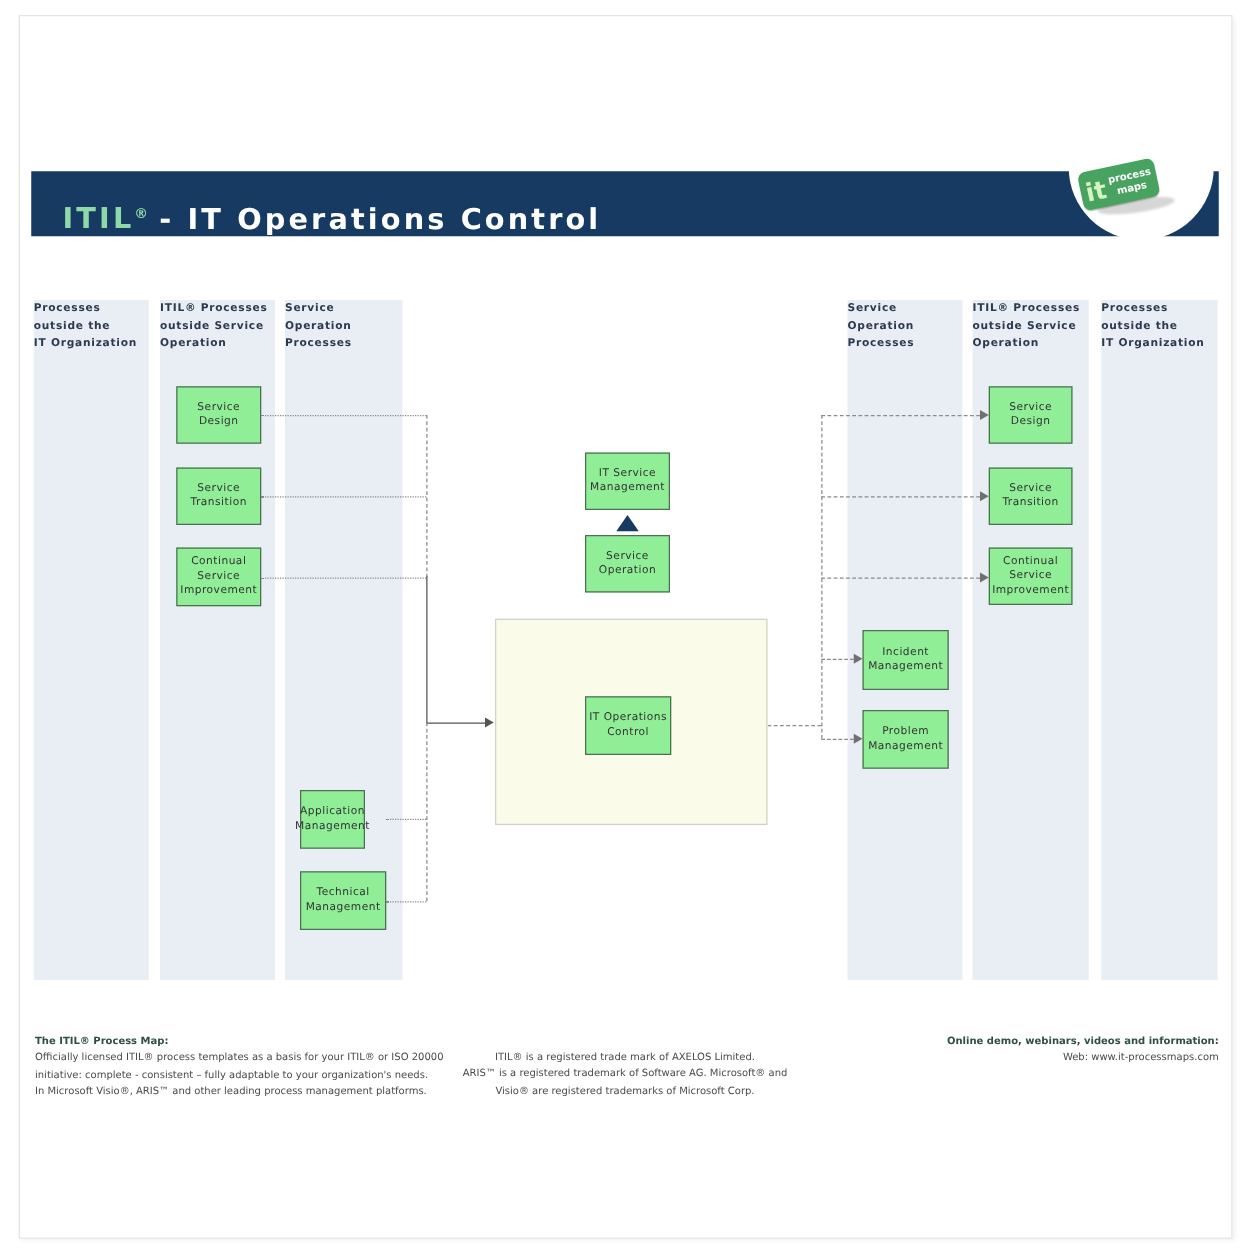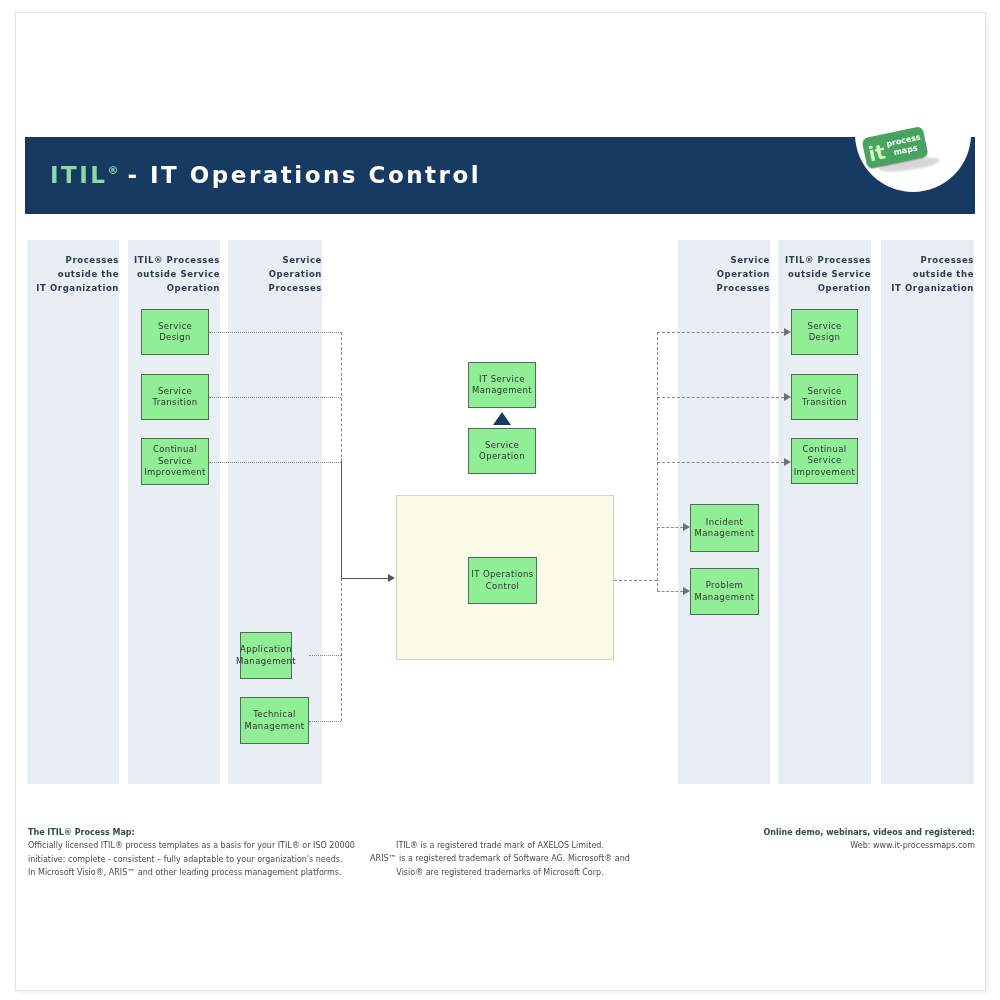--- a/index.html
+++ b/index.html
@@ -4,43 +4,43 @@
 <style>
   html,body{margin:0;padding:0;}
   body{
     width:1000px;height:1000px;position:relative;background:#fff;
     font-family:"DejaVu Sans","Liberation Sans",sans-serif;overflow:hidden;
   }
   .sheet{position:absolute;left:15px;top:12px;width:969px;height:977px;background:#fff;
     border:1px solid #e4e4e4;box-shadow:2px 2px 4px rgba(0,0,0,.06);}
 
   
-  .header{position:absolute;left:25px;top:137px;width:950px;height:77px;background:#173a63;z-index:1;}
+  .header{position:absolute;left:25px;top:137px;width:950px;height:52px;background:#173a63;z-index:1;}
   .title{position:absolute;left:25px;top:0;height:68px;line-height:68px;font-size:23px;
     font-weight:bold;letter-spacing:2.5px;color:#fff;white-space:nowrap;}
   .t-itil{color:#8fd8a8;}
   .t-reg{color:#8fd8a8;font-size:11px;vertical-align:super;letter-spacing:0;}
   .t-rest{margin-left:9px;}
 
   
   .logo-circle{position:absolute;left:855px;top:76px;width:116px;height:116px;border-radius:50%;
     background:#fff;z-index:2;}
   .badge-shadow{position:absolute;left:878px;top:159px;width:62px;height:11px;background:#ccc;
     border-radius:50%;transform:rotate(-8deg);filter:blur(1px);opacity:.8;z-index:3;}
   .badge{position:absolute;left:864px;top:132px;width:62px;height:31px;background:#47a35f;
     border-radius:6px;transform:rotate(-12deg);z-index:4;display:flex;align-items:center;
     justify-content:center;gap:3px;box-shadow:0 1px 1px rgba(0,0,0,.25);}
   .badge .it{font-size:20px;font-weight:bold;color:#d4f4c2;line-height:1;margin-top:3px;}
   .badge .pm{font-size:8px;font-weight:bold;color:#fff;line-height:1.2;white-space:pre-line;
     text-align:center;}
 
   
   .col{position:absolute;top:240px;height:544px;background:#e9edf4;}
-  .col-h{padding-top:13px;font-size:8.5px;font-weight:bold;letter-spacing:.6px;color:#2c3a4e;
-    line-height:1.65;text-align:right;white-space:pre-line;}
+  .col-h{font-size:8.5px;font-weight:bold;letter-spacing:.6px;color:#2c3a4e;
+    line-height:1.65;text-align:left;white-space:pre-line;}
 
   
   .node{position:absolute;background:#90ee96;border:1px solid #4f6f55;display:flex;
     align-items:center;justify-content:center;text-align:center;font-size:8.5px;
     letter-spacing:.4px;color:#333;line-height:1.35;white-space:pre-line;box-sizing:border-box;z-index:2;}
   .focus{position:absolute;left:396px;top:495px;width:218px;height:165px;background:#fbfbe9;
     border:1px solid #d2d2c2;box-sizing:border-box;z-index:1;}
 
   
   .hdot{position:absolute;height:0;border-top:1px dotted #8a8a8a;}
@@ -171,15 +171,15 @@
   <div>Officially licensed ITIL® process templates as a basis for your ITIL® or ISO 20000
 initiative: complete - consistent – fully adaptable to your organization's needs.
 In Microsoft Visio®, ARIS™ and other leading process management platforms.</div>
 </div>
 <div class="footer f-center">
   <div>ITIL® is a registered trade mark of AXELOS Limited.
 ARIS™ is a  registered trademark of Software AG. Microsoft® and
 Visio® are registered trademarks of Microsoft Corp.</div>
 </div>
 <div class="footer f-right">
-  <span class="f-head">Online demo, webinars, videos and registered:</span>
+  <span class="f-head">Online demo, webinars, videos and information:</span>
   <div>Web: www.it-processmaps.com</div>
 </div>
 
 </body></html>

